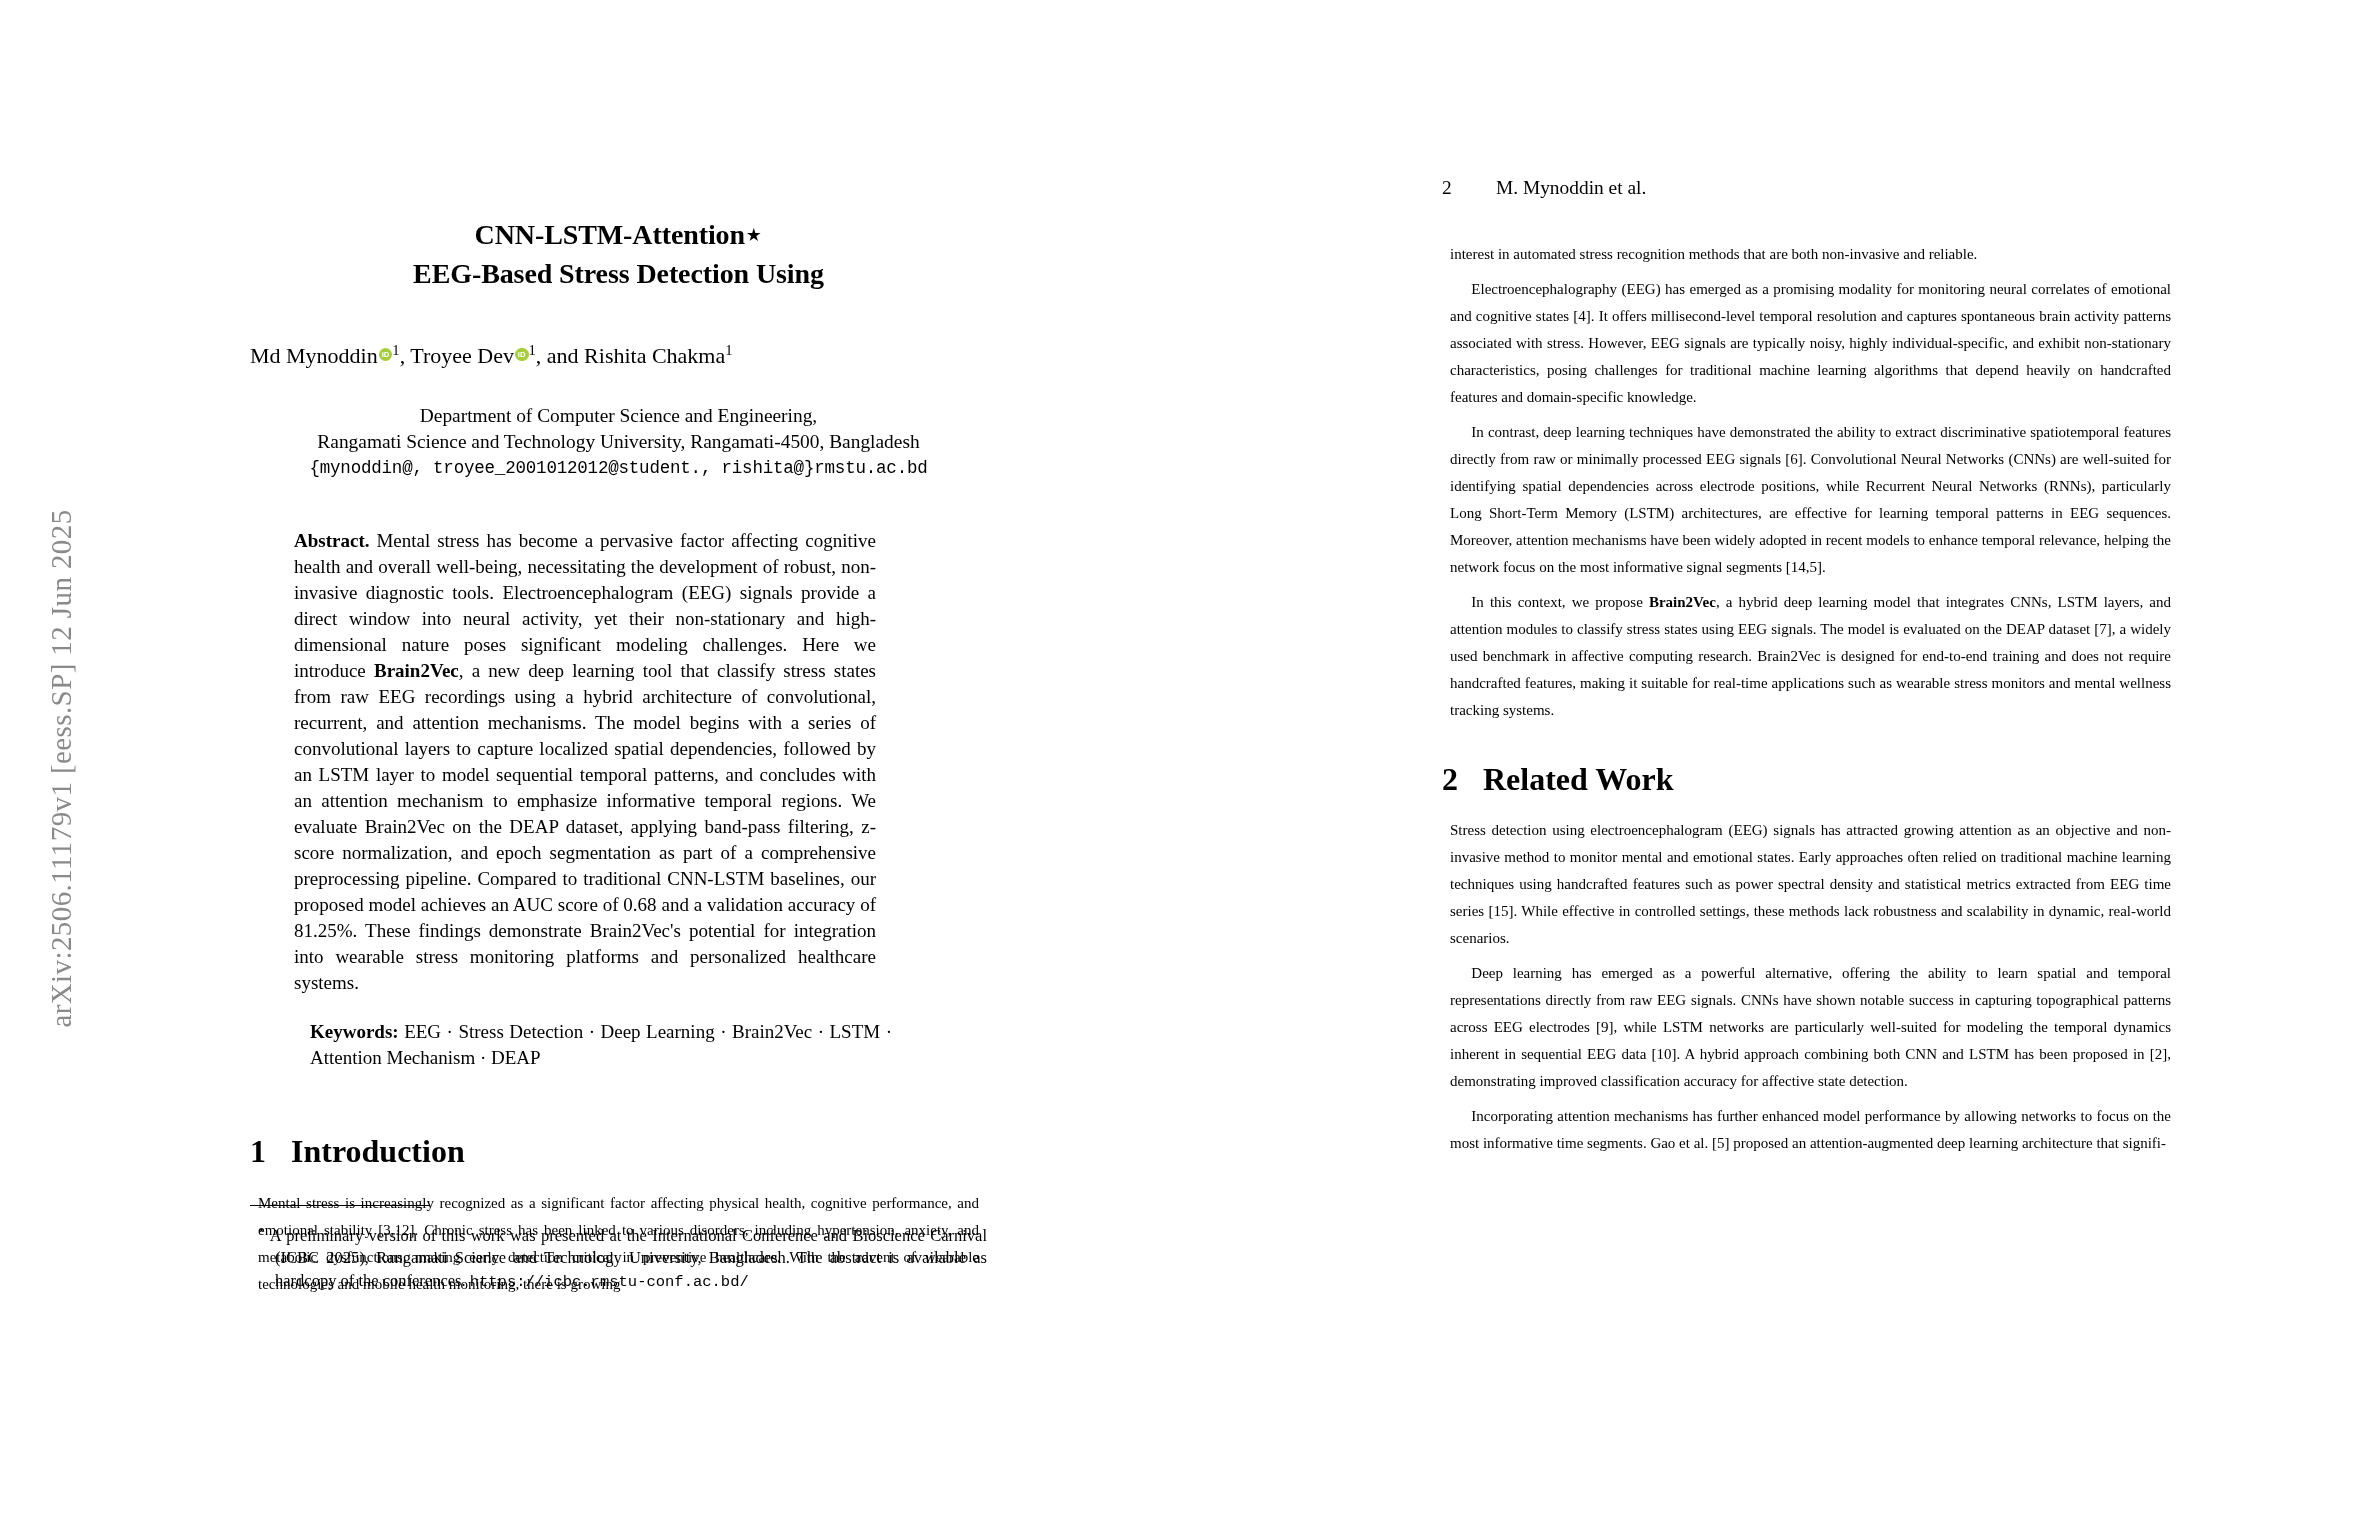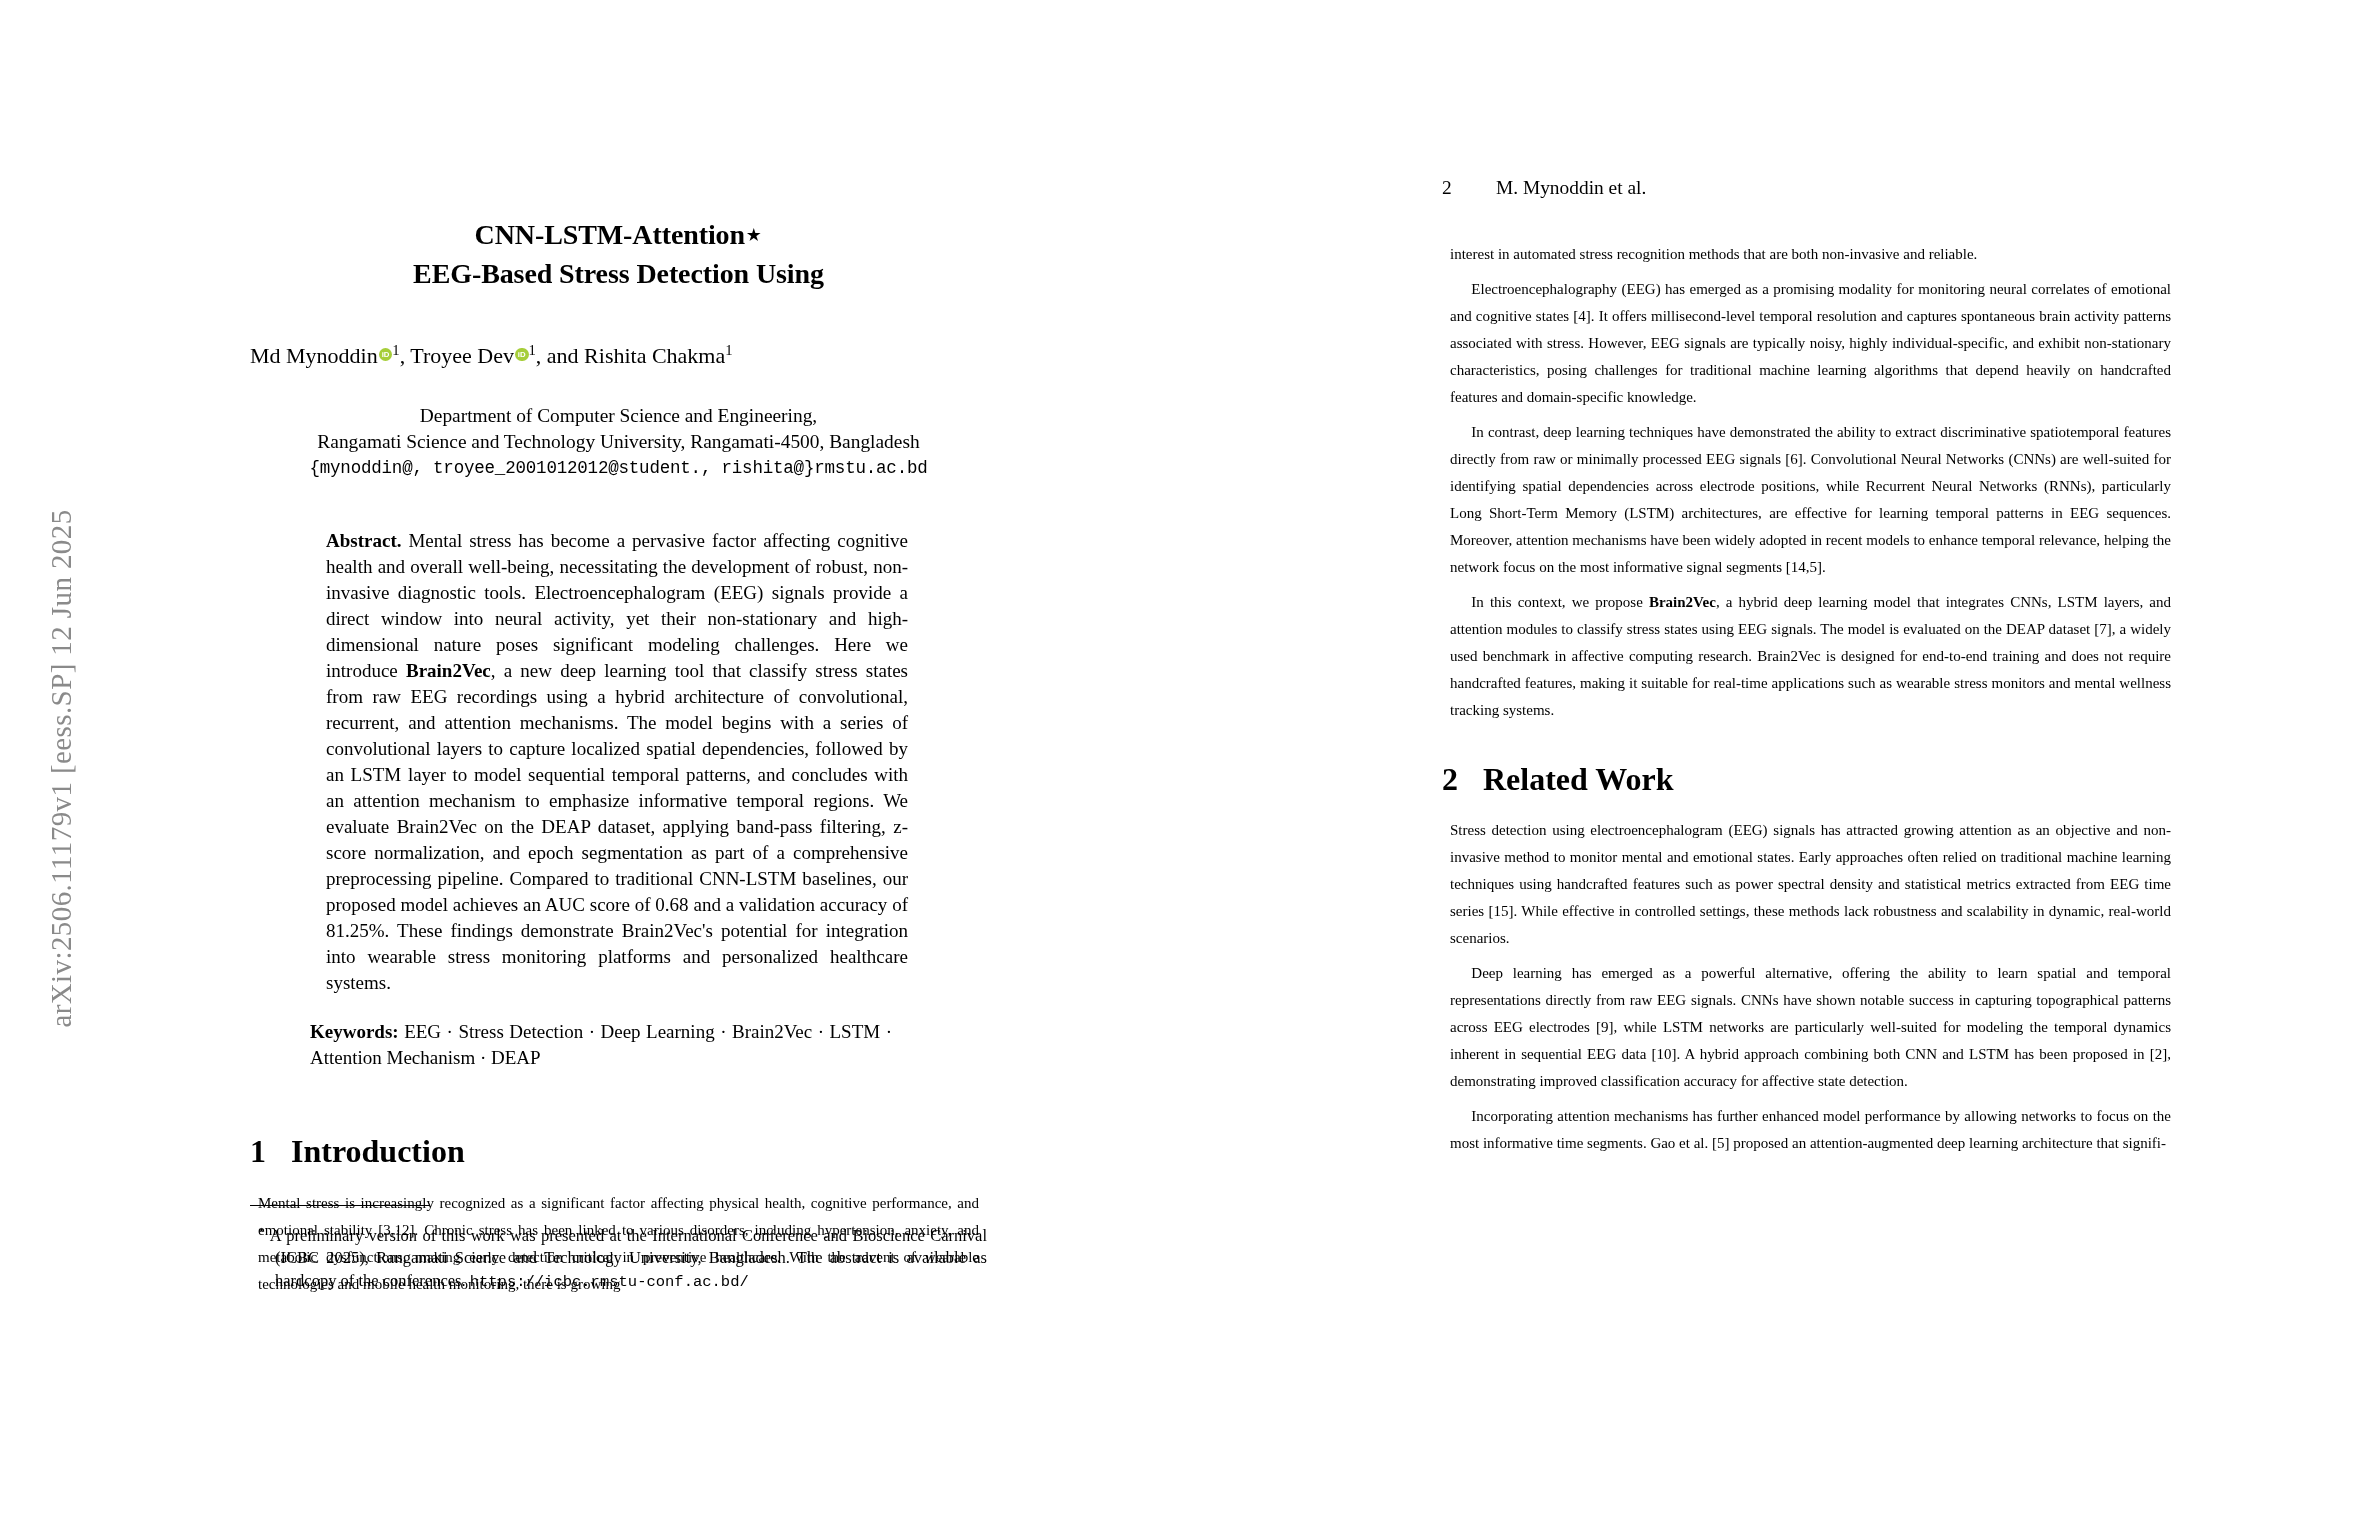--- a/index.html
+++ b/index.html
@@ -103,21 +103,21 @@
   }
   .affil-email {
     font-family: "Liberation Mono", "DejaVu Sans Mono", monospace;
     font-size: 17.5px;
     letter-spacing: -0.2px;
   }
 
   
   .abstract {
     margin-top: 47px;
-    margin-left: 76px;
+    margin-left: 44px;
     margin-right: 1.9px;
     width: 582px;
     font-size: 19px;
     line-height: 26px;
     text-align: justify;
     text-justify: inter-word;
     hyphens: manual;
   }
   .abstract b, .keywords b { font-weight: bold; }
   .keywords {

